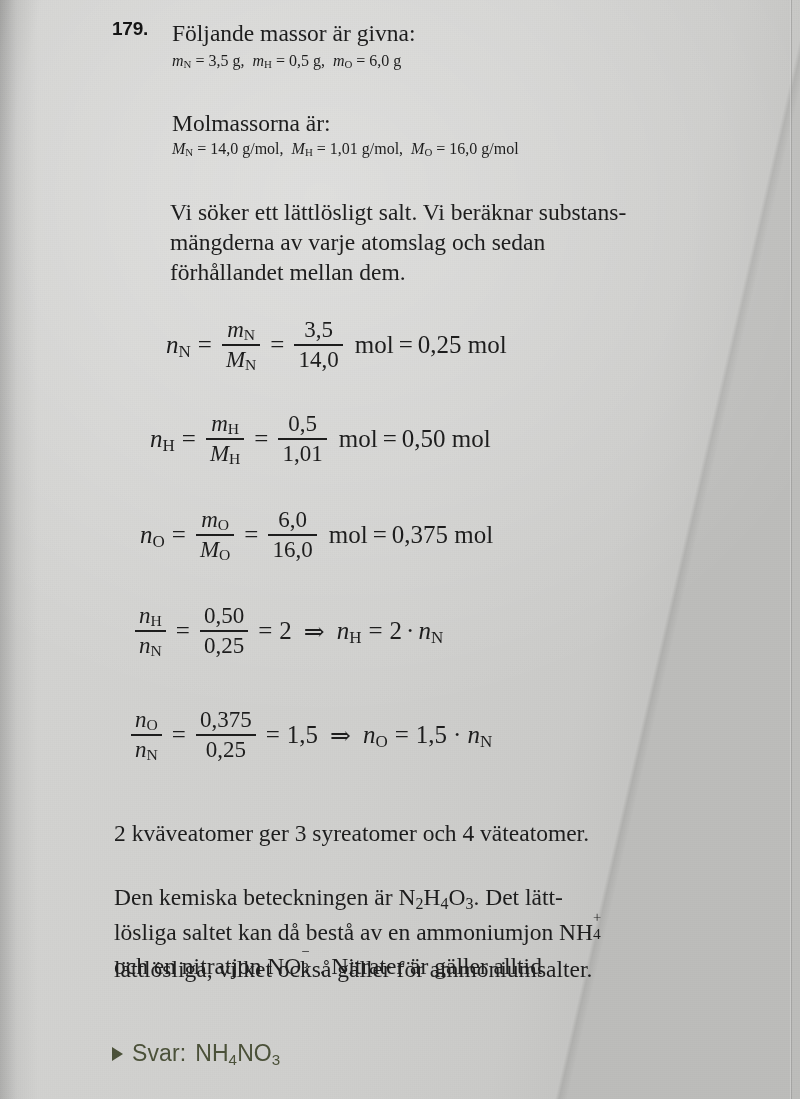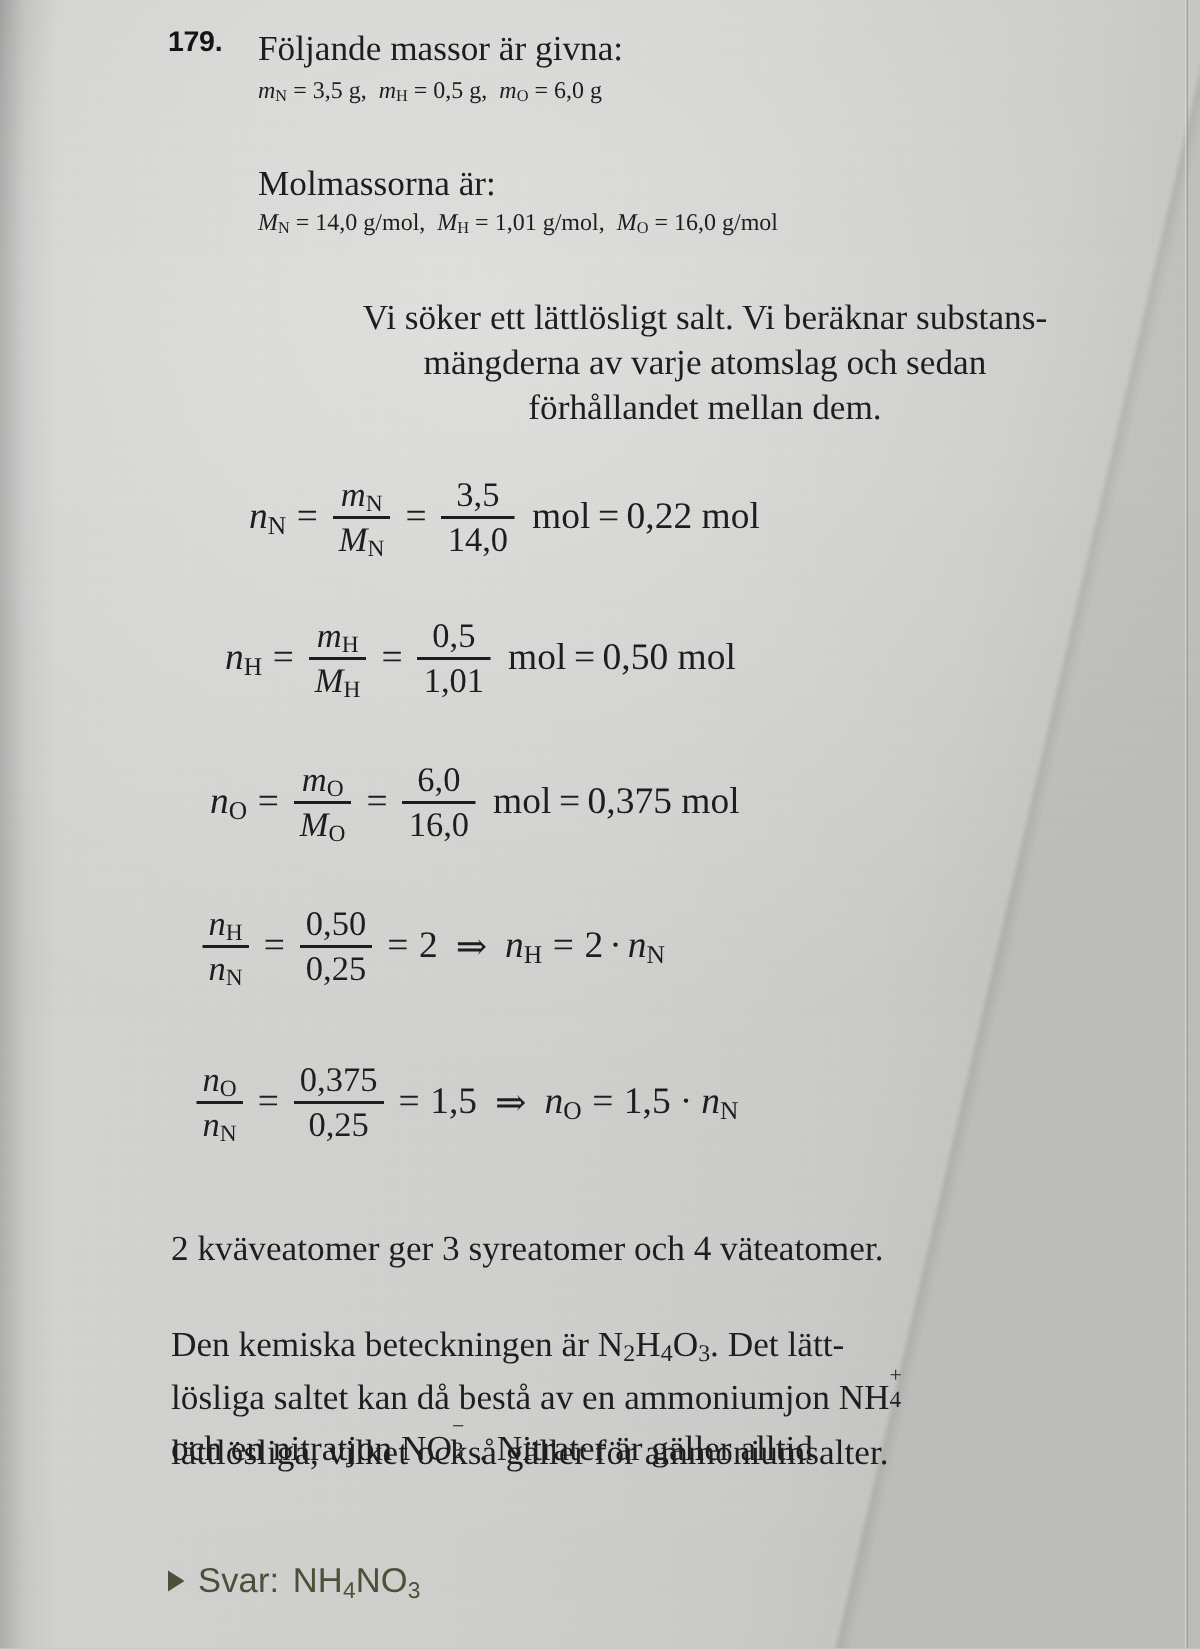--- a/index.html
+++ b/index.html
@@ -16,21 +16,20 @@
   }
 
   
   #page {
     position: relative;
     width: 800px;
     height: 1099px;
     background:
       radial-gradient(120% 80% at 40% 18%, rgba(255,255,255,0.30) 0%, rgba(255,255,255,0.0) 60%),
       linear-gradient(103deg, #b9b9b7 0px, #c6c6c4 14px, #d0d0ce 42px, #d2d2d0 200px, #cfcfcd 520px, #cacac8 720px, #c5c5c3 788px, #b0b0ae 792px, #bcbcba 800px);
-    text-align: center;
   }
   
   #grain {
     position: absolute;
     inset: 0;
     pointer-events: none;
     opacity: .30;
     background-image:
       repeating-linear-gradient(0deg, rgba(0,0,0,.018) 0 1px, rgba(255,255,255,.018) 1px 2px),
       repeating-linear-gradient(90deg, rgba(0,0,0,.015) 0 1px, rgba(255,255,255,.015) 1px 2px);
@@ -209,21 +208,21 @@
         <span class="den"><i class="v">M</i><sub class="sb">N</sub></span>
       </span>
       <span class="op">=</span>
       <span class="frac">
         <span class="num">3,5</span>
         <span class="bar"></span>
         <span class="den">14,0</span>
       </span>
       <span class="unit">mol</span>
       <span class="opn">=</span>
-      <span>0,22 mol</span>
+      <span>0,25 mol</span>
     </div>
 
     <div class="eq ser" style="left:150px; top:400px;">
       <span><i class="v">n</i><sub class="sb">H</sub></span>
       <span class="op">=</span>
       <span class="frac">
         <span class="num"><i class="v">m</i><sub class="sb">H</sub></span>
         <span class="bar"></span>
         <span class="den"><i class="v">M</i><sub class="sb">H</sub></span>
       </span>

